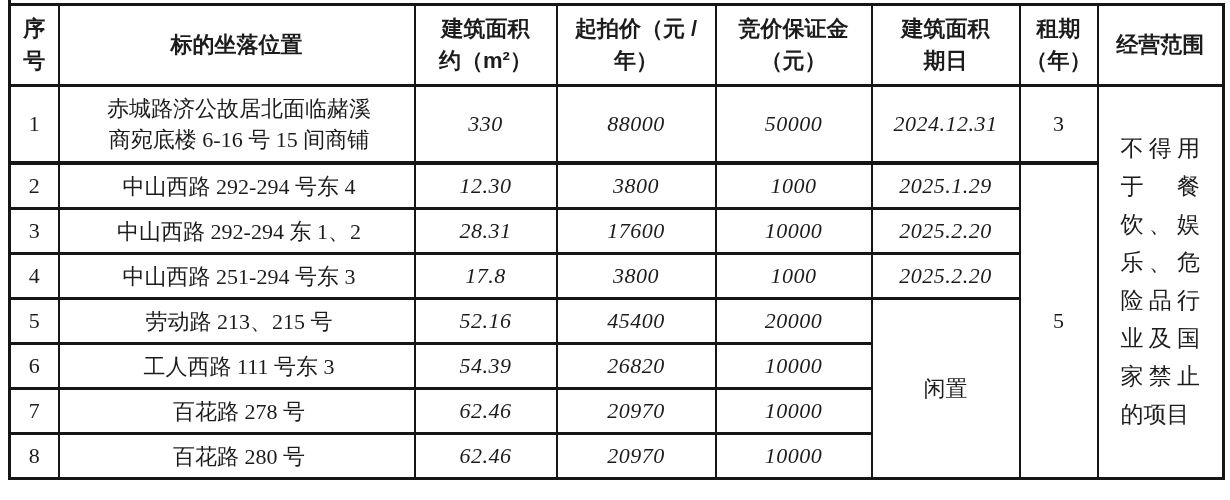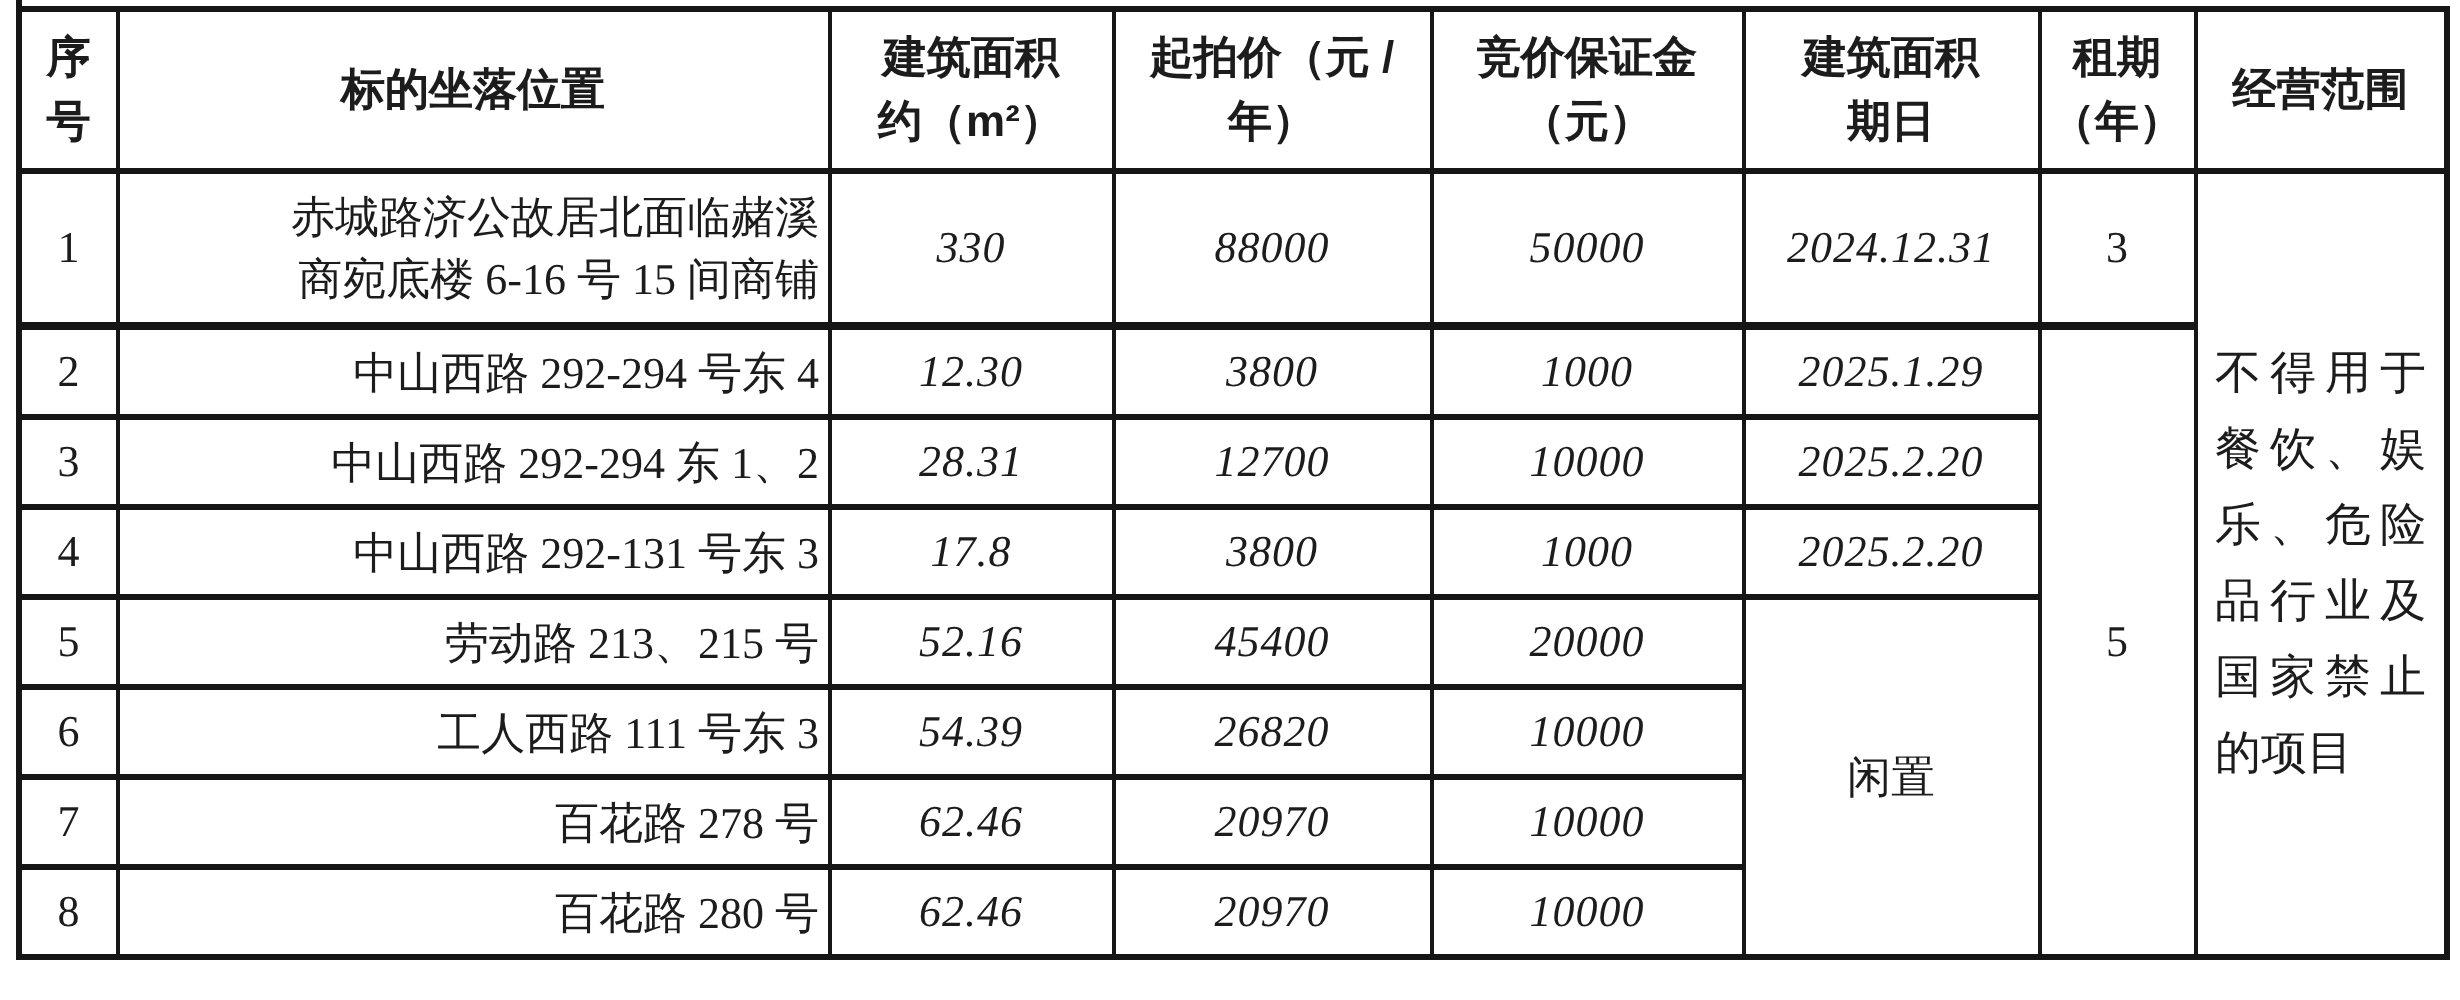--- a/index.html
+++ b/index.html
@@ -48,32 +48,32 @@
   }
   .doc-table td {
     font-size: 22px;
     text-align: center;
     vertical-align: middle;
   }
   tr.row-tall td { height: 74px; }
   tr.row-std td { height: 42px; }
 
   td.loc {
-    text-align: right;
+    text-align: center;
     padding-left: 9px;
     padding-right: 4px;
     white-space: pre-line;
     line-height: 31px;
   }
   td.num { letter-spacing: 0.5px; font-style: italic; }
   td.scope-cell {
     text-align: justify;
     text-justify: inter-character;
     vertical-align: middle;
-    padding: 0 9px;
+    padding: 0 22px;
     font-size: 23px;
     line-height: 38px;
   }
 </style>
 </head>
 <body>
 
 <div class="page">
   <div class="top-stub"></div>
 
@@ -126,28 +126,28 @@
       <td class="num">3800</td>
       <td class="num">1000</td>
       <td class="num">2025.1.29</td>
       <td rowspan="7">5</td>
     </tr>
 
     <tr class="row-std sep">
       <td>3</td>
       <td class="loc">中山西路 292-294 东 1、2</td>
       <td class="num">28.31</td>
-      <td class="num">12700</td>
+      <td class="num">17600</td>
       <td class="num">10000</td>
       <td class="num">2025.2.20</td>
     </tr>
 
     <tr class="row-std sep">
       <td>4</td>
-      <td class="loc">中山西路 292-131 号东 3</td>
+      <td class="loc">中山西路 251-294 号东 3</td>
       <td class="num">17.8</td>
       <td class="num">3800</td>
       <td class="num">1000</td>
       <td class="num">2025.2.20</td>
     </tr>
 
     <tr class="row-std sep">
       <td>5</td>
       <td class="loc">劳动路 213、215 号</td>
       <td class="num">52.16</td>

